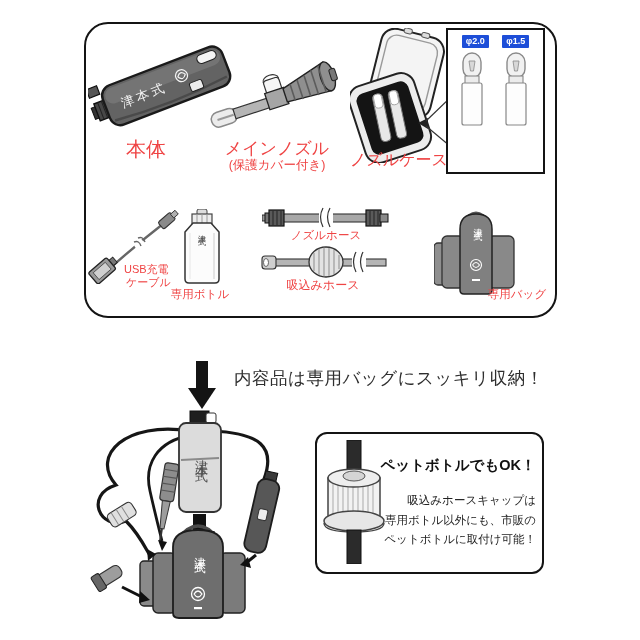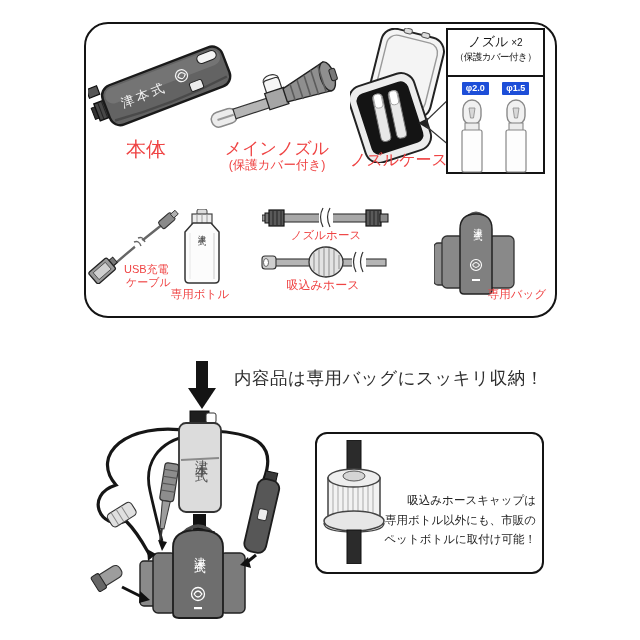--- a/index.html
+++ b/index.html
@@ -101,24 +101,20 @@
         <rect x="44" y="64" width="8" height="14" rx="3" fill="#fff" stroke="#999" stroke-width="0.8"></rect>
       </g>
     </g>
     <polygon points="68,95 78,90 78,101" fill="#222"></polygon>
     <line x1="76" y1="93" x2="100" y2="70" stroke="#333" stroke-width="1.2"></line>
     <line x1="76" y1="98" x2="100" y2="118" stroke="#333" stroke-width="1.2"></line>
   </svg>
   <div class="lbl" style="left:346px;top:150px;width:106px;font-size:16px;">ノズルケース</div>
 
   <div class="panel">
-    <div class="panel-head">
-      <div class="panel-title"><span>ノズル</span><span class="qty">×2</span></div>
-      <div class="panel-sub">（保護カバー付き）</div>
-    </div>
     <div class="badge-row">
       <span class="size-badge">φ2.0</span>
       <span class="size-badge">φ1.5</span>
     </div>
     <svg style="display:block;margin:4px auto 0;width:95px;height:74px" viewBox="0 0 95 74">
       <g>
         <rect x="15" y="1" width="18" height="25" rx="9" fill="#f1f1f1" stroke="#8a8a8a" stroke-width="1.4"></rect>
         <polygon points="21,9 27,9 25.5,19 22.5,19" fill="#d8d8d8" stroke="#888" stroke-width="0.8"></polygon>
         <rect x="17" y="24" width="14" height="9" fill="#ececec" stroke="#888" stroke-width="1.1"></rect>
         <rect x="14" y="31" width="20" height="42" rx="2" fill="#fdfdfd" stroke="#888" stroke-width="1.2"></rect>
@@ -294,19 +290,20 @@
       <line x1="42" y1="40" x2="42" y2="77"></line>
         <line x1="47" y1="40" x2="47" y2="77"></line>
       <line x1="52" y1="40" x2="52" y2="77"></line>
     </g>
     <ellipse cx="33" cy="38" rx="26" ry="9" fill="#eeeeee" stroke="#444" stroke-width="1.5"></ellipse>
     <ellipse cx="33" cy="36" rx="11" ry="5" fill="#d5d5d5" stroke="#555" stroke-width="1"></ellipse>
     <ellipse cx="33" cy="81" rx="30" ry="10" fill="#e6e6e6" stroke="#444" stroke-width="1.5"></ellipse>
     <path d="M3 83 Q3 92 33 92 Q63 92 63 83" fill="none" stroke="#444" stroke-width="1.4"></path>
     <rect x="26" y="90" width="14" height="34" fill="#2b2b2b" stroke="#111" stroke-width="1"></rect>
   </svg>
+  <div class="pet-title">ペットボトルでもOK！</div>
   <div class="pet-body">
     <div>吸込みホースキャップは</div>
     <div>専用ボトル以外にも、市販の</div>
     <div>ペットボトルに取付け可能！</div>
   </div>
 
 </div>
 
 </body></html>

